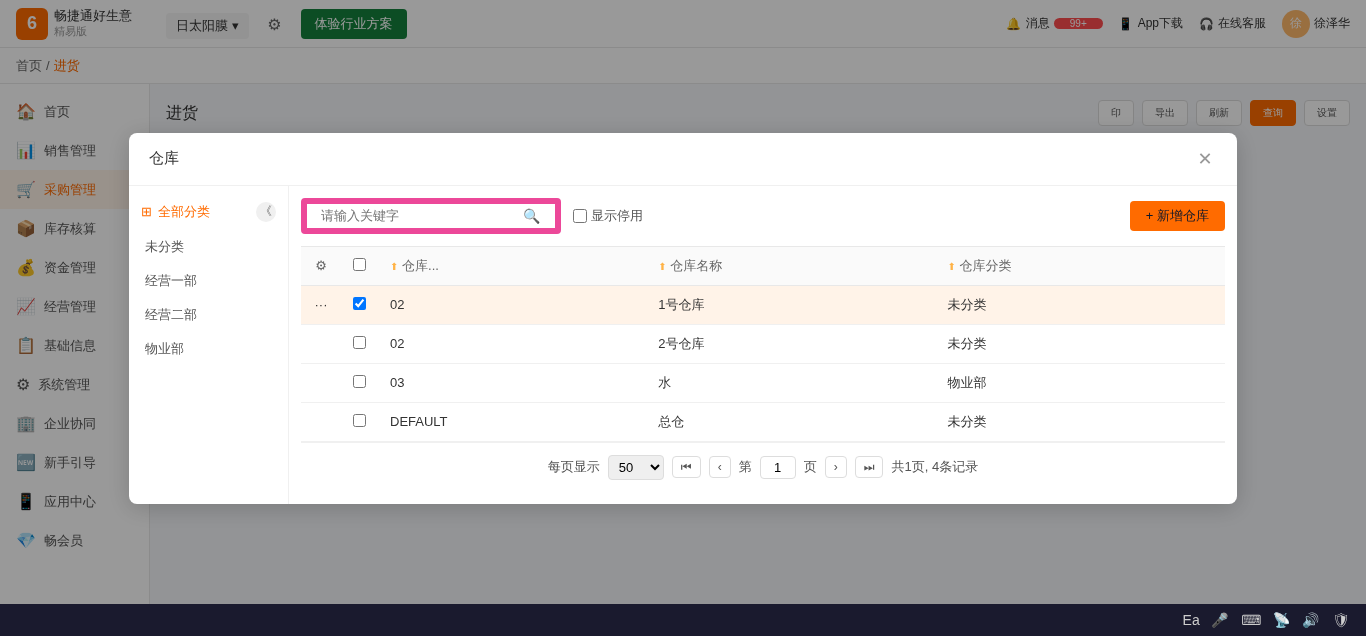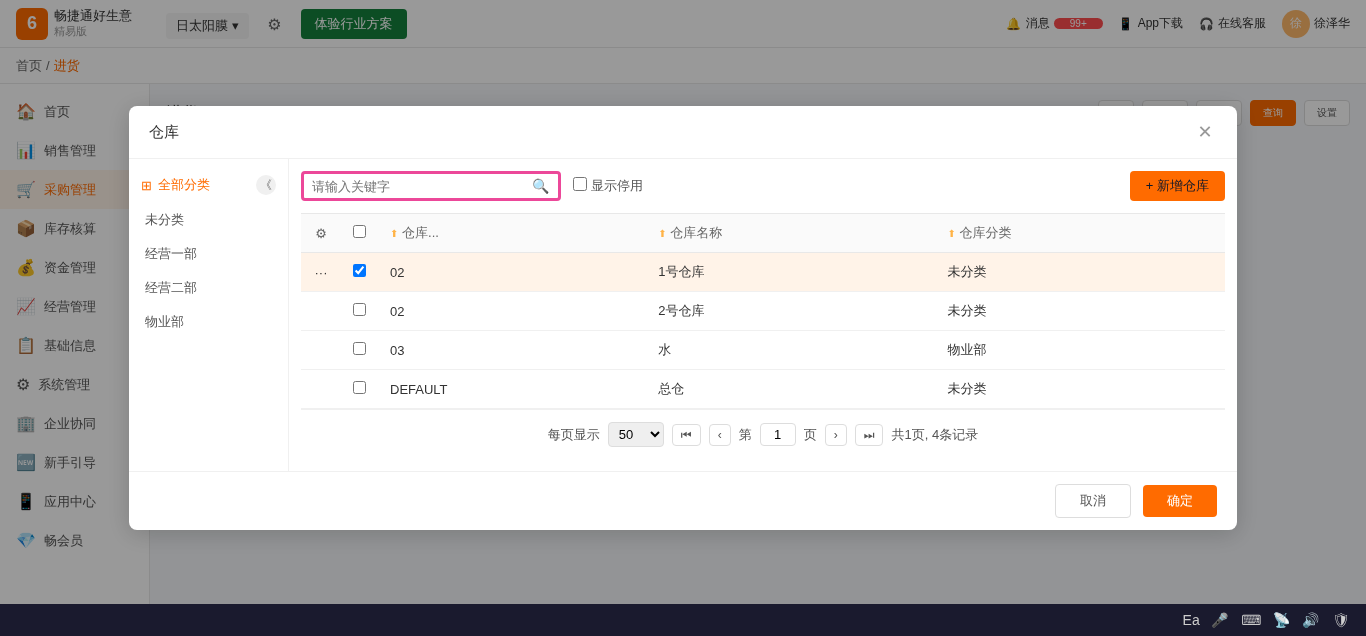--- a/index.html
+++ b/index.html
@@ -164,29 +164,29 @@
       flex: 1;
       display: flex;
       flex-direction: column;
       padding: 12px;
     }
     .table-toolbar {
       display: flex; align-items: center; gap: 12px; margin-bottom: 12px;
     }
     .search-input-wrap {
       display: flex; align-items: center;
-      border: 3px solid #ec4899; border-radius: 4px; padding: 4px 8px; background: #fff;
+      border: 6px solid #ec4899; border-radius: 4px; padding: 4px 14px; background: #fff;
       flex: 1; max-width: 260px;
     }
     .search-input-wrap input {
       border: none; outline: none; font-size: 13px; width: 100%; color: #333;
     }
     .search-icon { color: #bbb; font-size: 14px; }
     .show-disabled-wrap {
-      display: flex; align-items: flex-start; gap: 4px; font-size: 13px; color: #555;
+      display: flex; align-items: center; gap: 4px; font-size: 13px; color: #555;
     }
     .checkbox-style {
       width: 14px; height: 14px; border: 1px solid #ccc; border-radius: 2px; cursor: pointer;
     }
     .add-btn {
       margin-left: auto;
       background: #ff6b00; color: #0f172a; border: none;
       padding: 6px 16px; border-radius: 4px; cursor: pointer; font-size: 13px;
       white-space: nowrap;
     }
@@ -495,24 +495,20 @@
           <span>第</span>
           <input type="text" class="page-input" value="1" style="">
           <span>页</span>
           <button class="page-btn">›</button>
           <button class="page-btn">⏭</button>
           <span>共1页, 4条记录</span>
         </div>
       </div>
     </div>
 
-    <div class="modal-footer">
-      <button class="cancel-btn">取消</button>
-      <button class="confirm-btn">确定</button>
-    </div>
   </div>
 </div>
 
 <div class="bottom-bar">
   <span class="bottom-icon">Ea</span>
   <span class="bottom-icon">🎤</span>
   <span class="bottom-icon">⌨</span>
   <span class="bottom-icon">📡</span>
   <span class="bottom-icon">🔊</span>
   <span class="bottom-icon">🛡</span>

